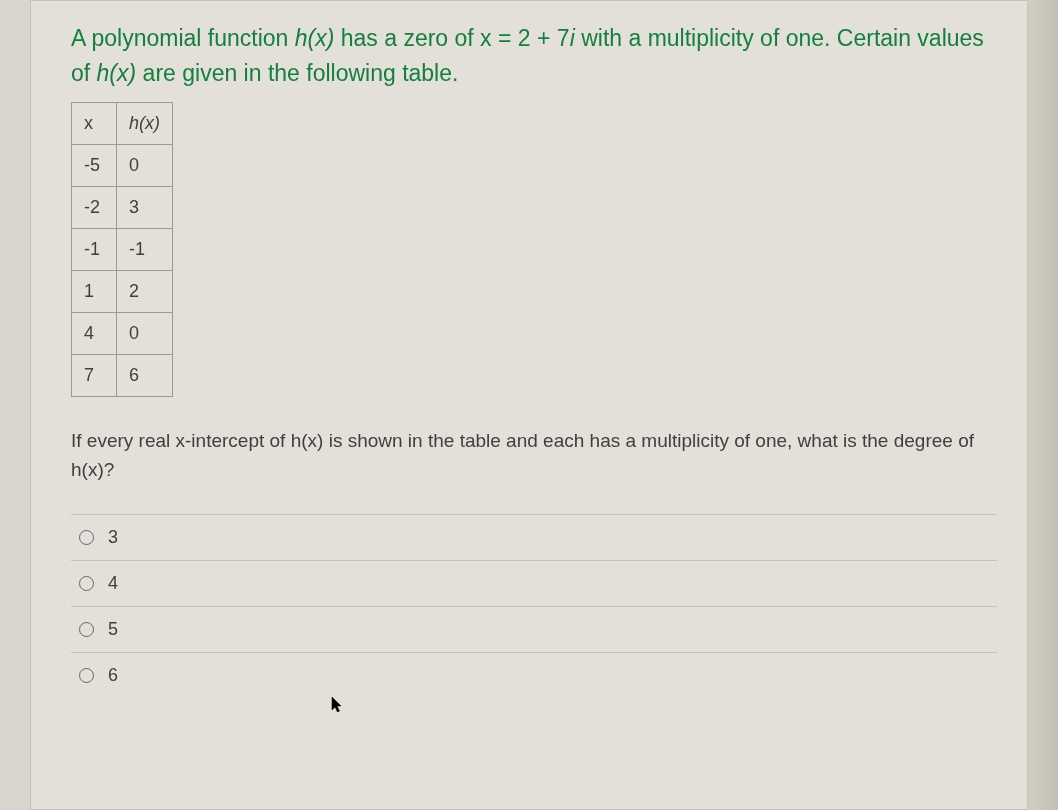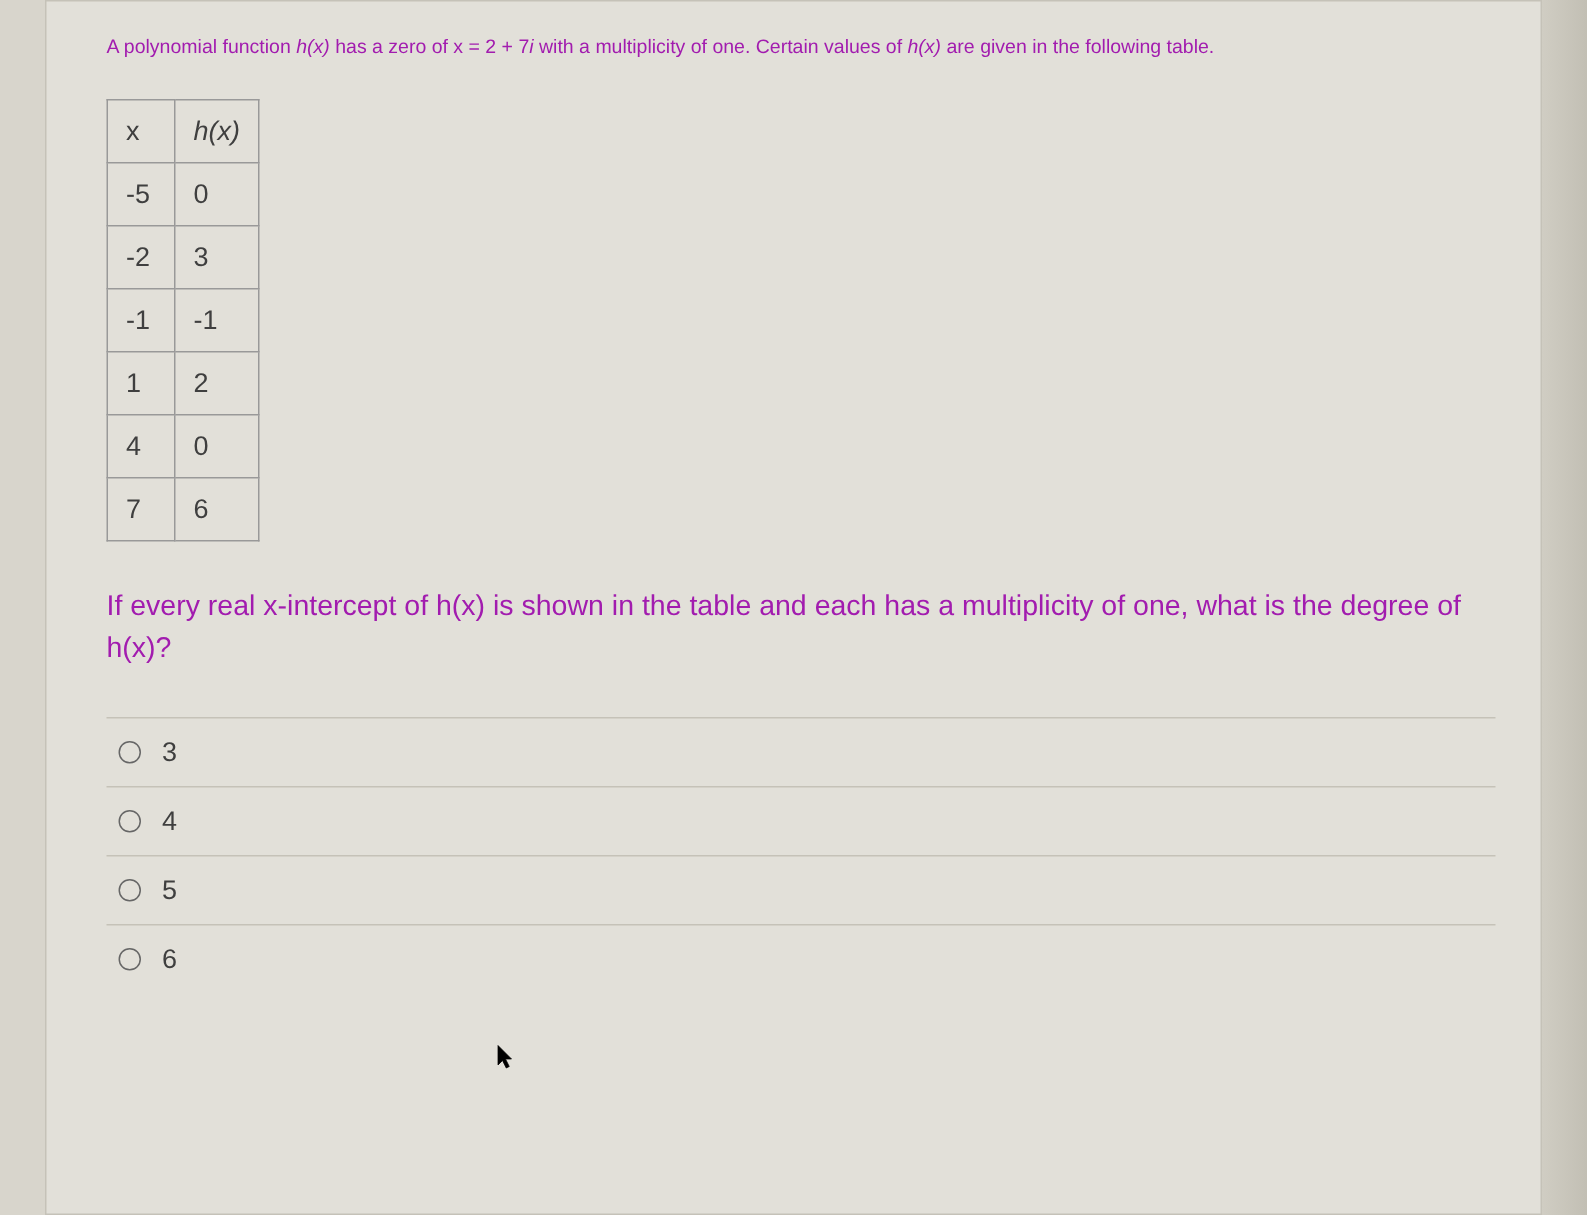--- a/index.html
+++ b/index.html
@@ -17,24 +17,24 @@
     }
     .page-container {
       background: #e2e0d9;
       margin: 0 30px 0 30px;
       border: 1px solid #c5c2b8;
       padding: 20px 30px 20px 40px;
       min-height: 810px;
       position: relative;
     }
     .problem-text {
-      font-size: 13px;
-      color: #a21caf;
+      font-size: 23px;
+      color: #15803d;
       line-height: 1.5;
-      margin-bottom: 25px;
+      margin-bottom: 12px;
     }
     .problem-text .italic {
       font-style: italic;
     }
     .data-table {
       border-collapse: collapse;
       margin-bottom: 30px;
     }
     .data-table th,
     .data-table td {
@@ -47,21 +47,21 @@
       font-weight: normal;
     }
     .data-table th {
       font-weight: normal;
     }
     .data-table .italic {
       font-style: italic;
     }
     .followup-text {
       font-size: 19px;
-      color: #a21caf;
+      color: #404040;
       line-height: 1.5;
       margin-bottom: 30px;
     }
     .options-list {
       width: 100%;
     }
     .option-row {
       display: flex;
       align-items: center;
       padding: 12px 8px;

